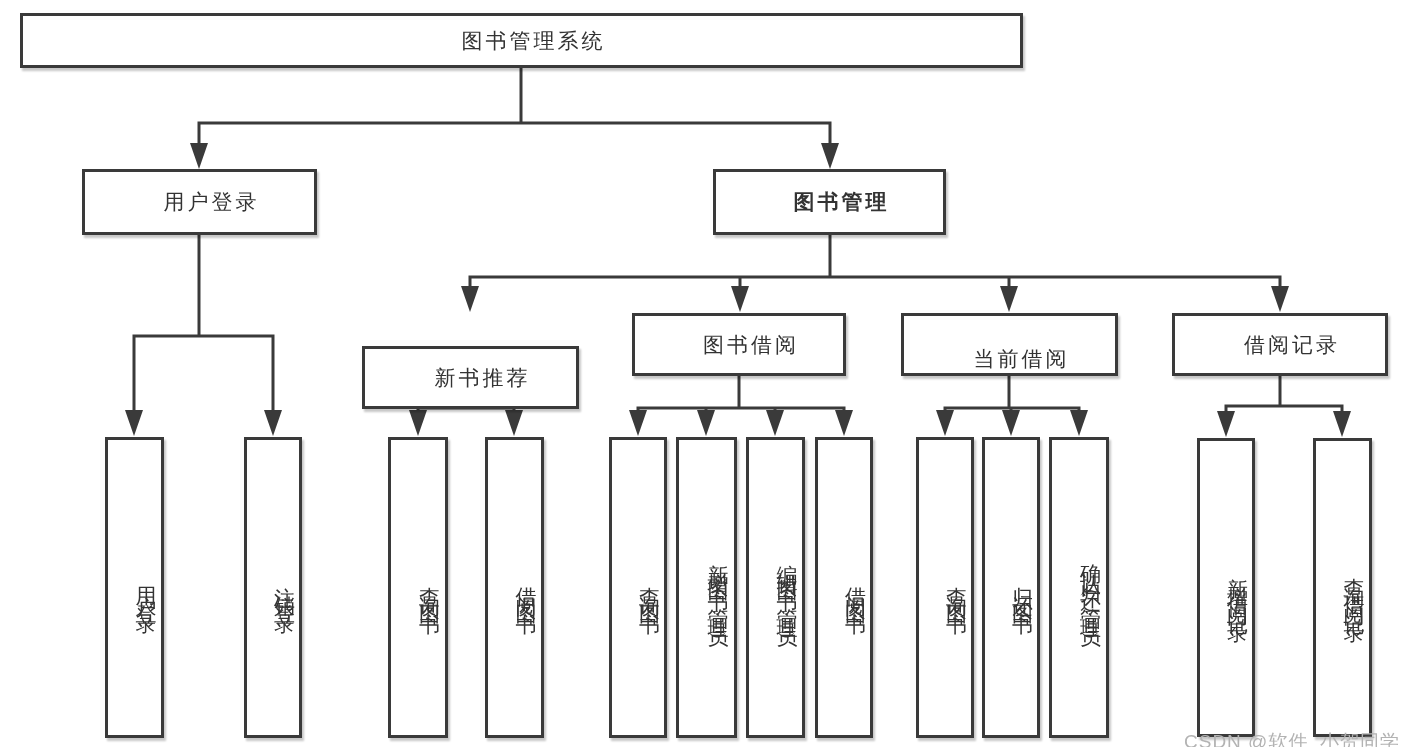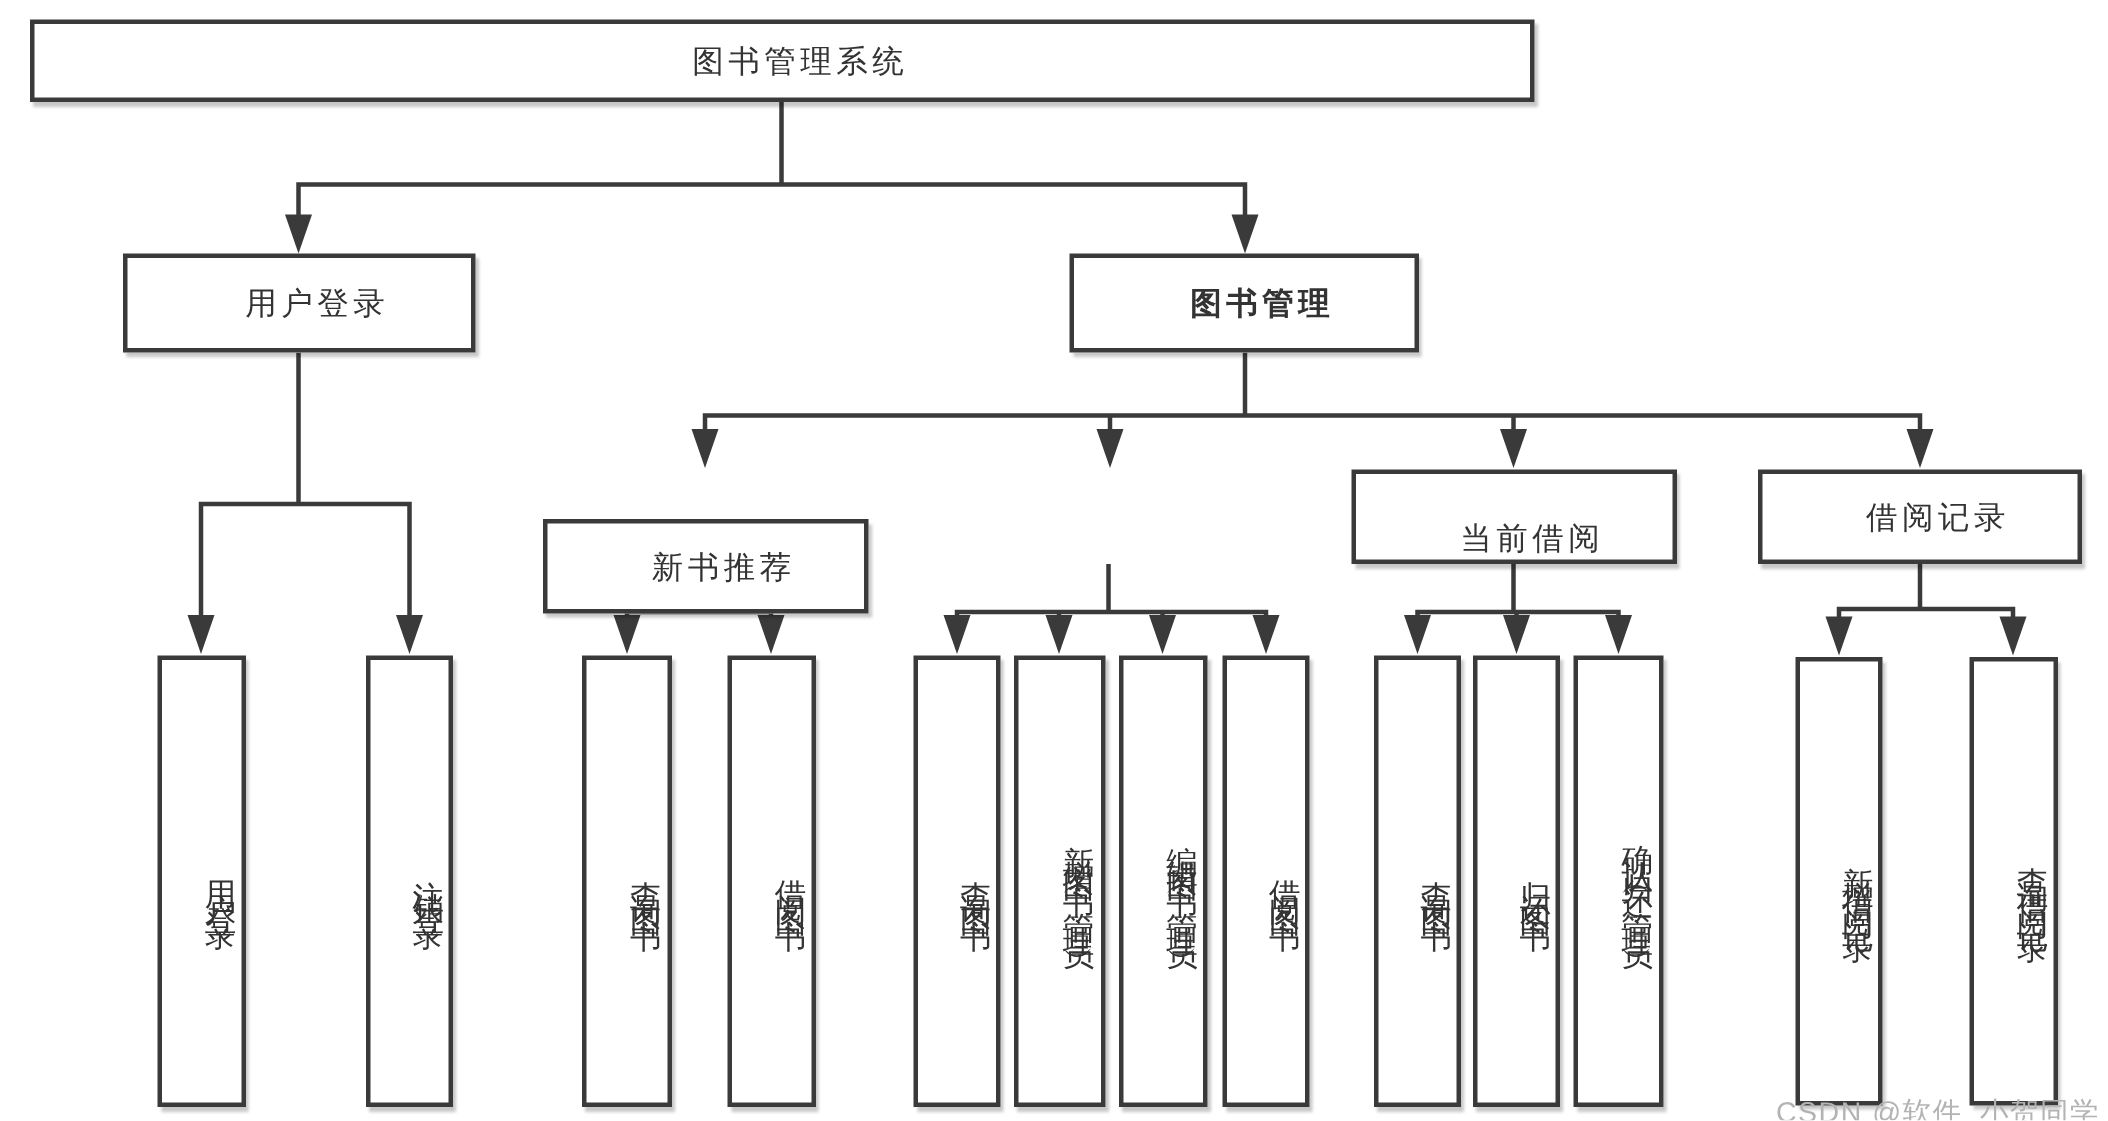--- a/index.html
+++ b/index.html
@@ -124,20 +124,23 @@
   <div class="box lvl2-box" style="left:82px; width:235px;">
     <span class="hlabel">用户登录</span>
   </div>
   <div class="box lvl2-box" style="left:713px; width:233px;font-weight:bold;">
     <span class="hlabel">图书管理</span>
   </div>
 
   <div class="box lvl3-box" style="left:362px; width:217px;margin-top:33px;">
     <span class="hlabel">新书推荐</span>
   </div>
+  <div class="box lvl3-box" style="left:632px; width:214px;">
+    <span class="hlabel">图书借阅</span>
+  </div>
   <div class="box lvl3-box" style="left:901px; width:217px;align-items:flex-end;">
     <span class="hlabel">当前借阅</span>
   </div>
   <div class="box lvl3-box" style="left:1172px; width:216px;">
     <span class="hlabel">借阅记录</span>
   </div>
 
   <div class="box leaf-box" style="left:105px; width:59px;">
     <span class="vlabel">用户登录</span>
   </div>

